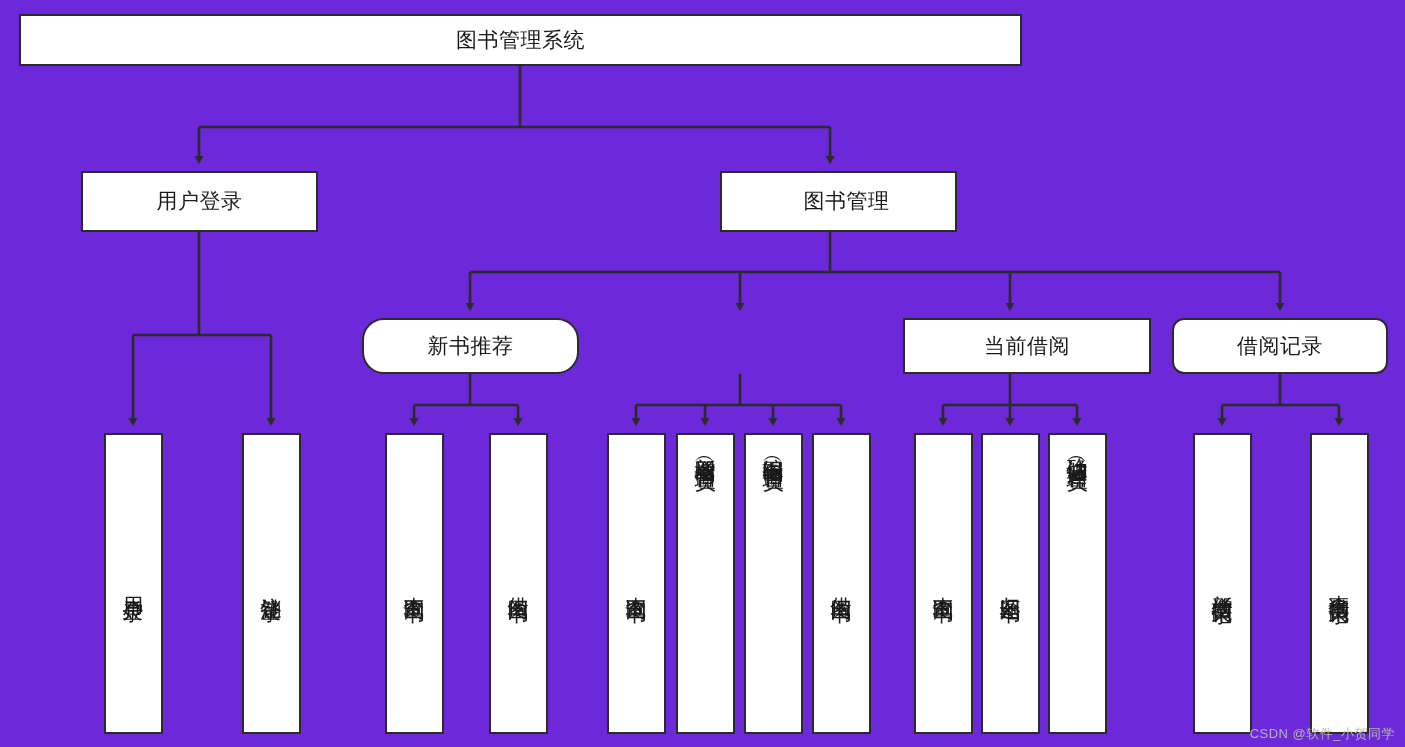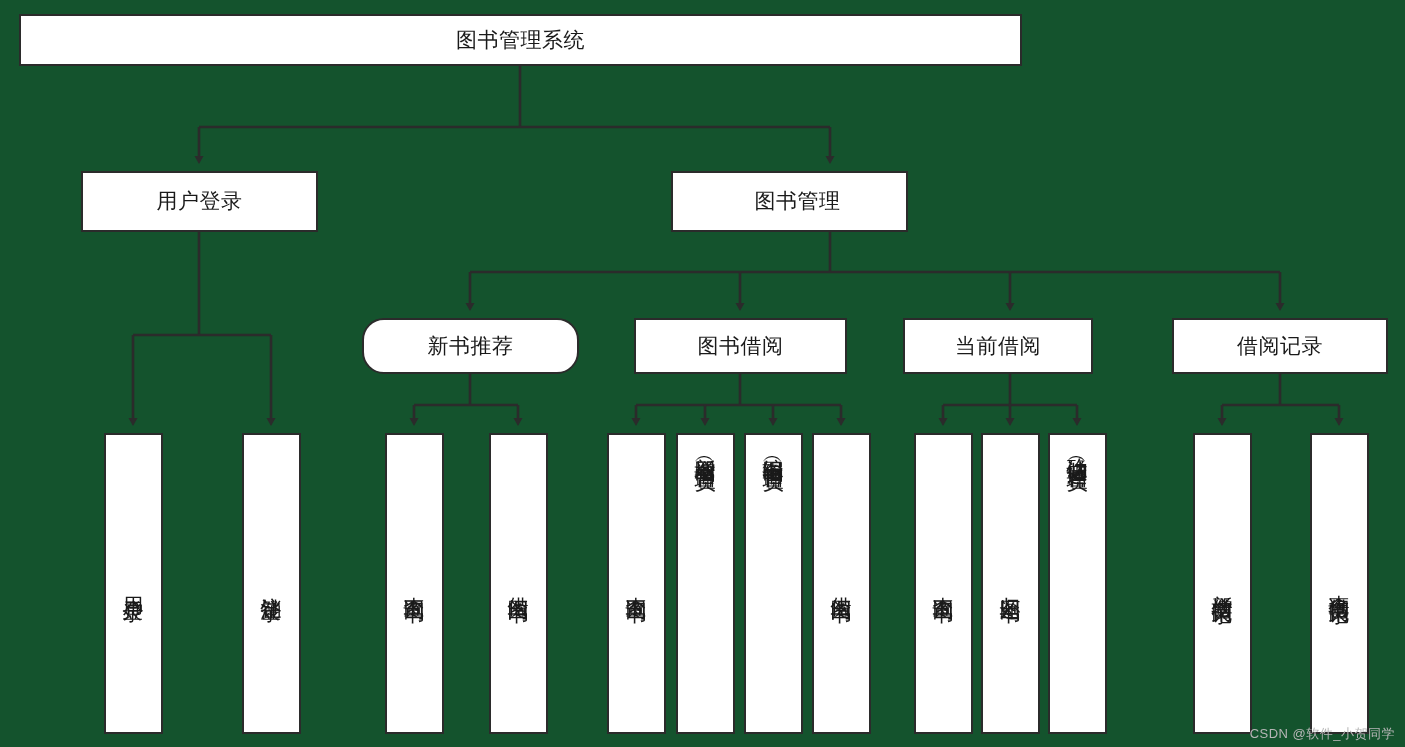--- a/index.html
+++ b/index.html
@@ -11,21 +11,21 @@
     width: 1405px;
     height: 747px;
     font-family: "Liberation Sans", "DejaVu Sans", sans-serif;
     overflow: hidden;
     position: relative;
   }
   #diagram-root {
     position: relative;
     width: 1405px;
     height: 747px;
-    background: #14532d;
+    background: #6d28d9;
   }
   svg.connectors {
     position: absolute;
     left: 0;
     top: 0;
     width: 1405px;
     height: 747px;
     pointer-events: none;
   }
   .node {
@@ -130,34 +130,31 @@
     </g>
   </svg>
 
   <div class="node horiz" style="left:19px; top:14px; width:1003px; height:52px;">
     <span class="label">图书管理系统</span>
   </div>
 
   <div class="node horiz" style="left:81px; top:171px; width:237px; height:61px;">
     <span class="label">用户登录</span>
   </div>
-  <div class="node horiz" style="left:671px; top:171px; width:237px; height:61px;padding-left:16px;">
+  <div class="node horiz" style="left:720px; top:171px; width:237px; height:61px;padding-left:16px;">
     <span class="label">图书管理</span>
   </div>
 
   <div class="node horiz" style="left:362px; top:318px; width:217px; height:56px;border-radius:22px;">
     <span class="label">新书推荐</span>
   </div>
-  <div class="node horiz" style="left:634px; top:318px; width:213px; height:56px;">
-    <span class="label">图书借阅</span>
-  </div>
-  <div class="node horiz" style="left:903px; top:318px; width:190px; height:56px;">
+  <div class="node horiz" style="left:903px; top:318px; width:248px; height:56px;">
     <span class="label">当前借阅</span>
   </div>
-  <div class="node horiz" style="left:1172px; top:318px; width:216px; height:56px;">
+  <div class="node horiz" style="left:1172px; top:318px; width:216px; height:56px;border-radius:12px;">
     <span class="label">借阅记录</span>
   </div>
 
   <div class="node vert midalign" style="left:104px; top:433px; width:59px; height:301px;">
     <span class="label">用户登录</span>
   </div>
   <div class="node vert midalign" style="left:242px; top:433px; width:59px; height:301px;">
     <span class="label">注销登录</span>
   </div>
 

